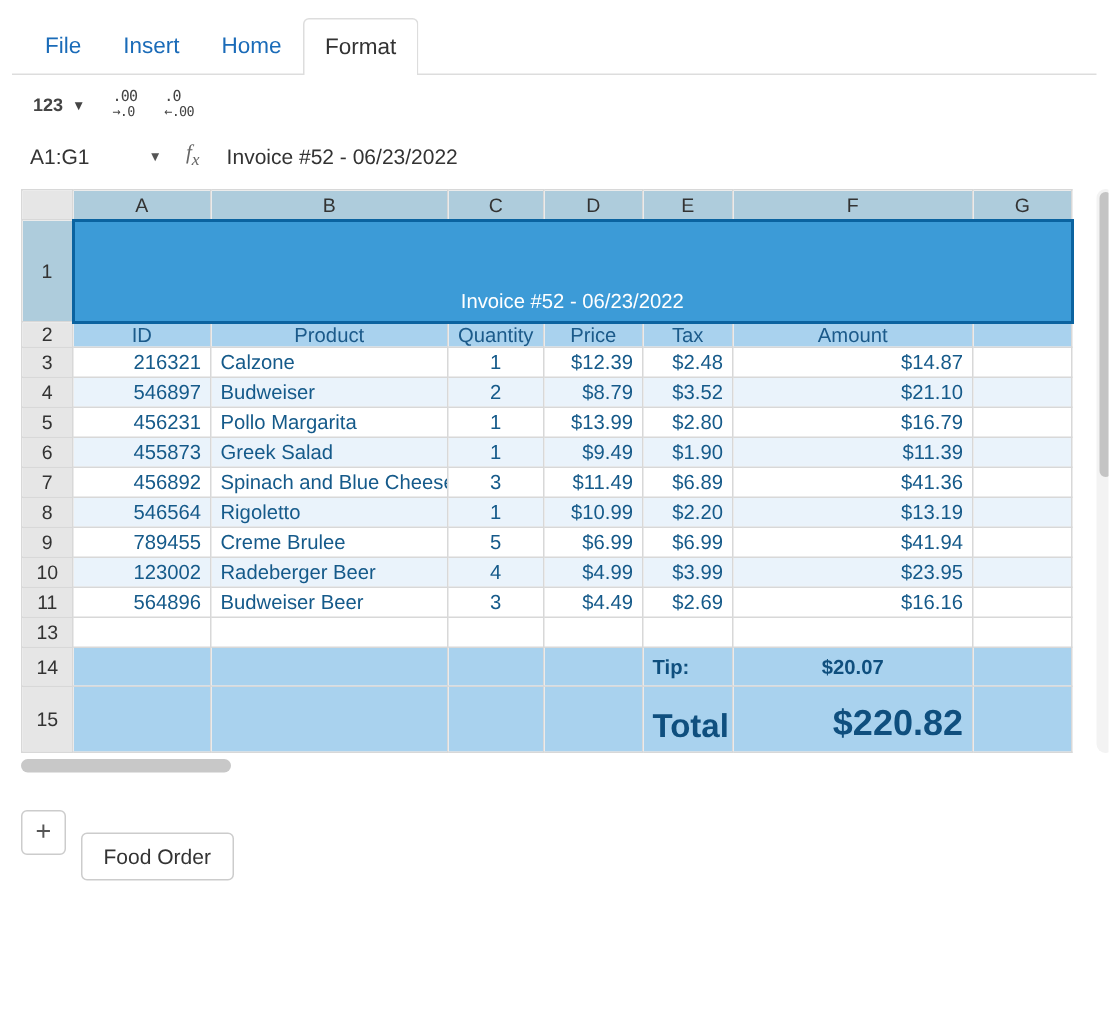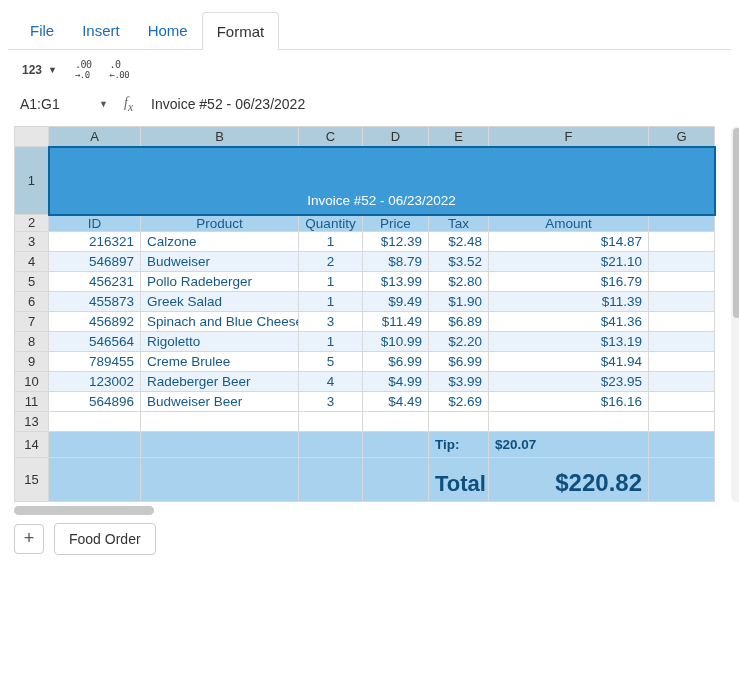--- a/index.html
+++ b/index.html
@@ -39,32 +39,32 @@
   .data td.cell{color:#155a8a;}
   .data.even td.cell{background:#eaf3fb;}
   .data .c-id{text-align:right;}
   .data .c-prod{text-align:left;}
   .data .c-qty{text-align:center;}
   .data .c-num{text-align:right;}
   .empty td.cell{background:#eaf3fb;}
   .empty.alt td.cell{background:#fff;}
   .tip-row td.cell{background:#a9d2ee;color:#0f4f7e;font-weight:bold;height:26px;}
   .tip-row .lbl{text-align:left;}
-  .tip-row .val{text-align:left;}
+  .tip-row .val{text-align:center;}
   .total-row td.cell{background:#a9d2ee;color:#0f4f7e;font-weight:bold;height:44px;vertical-align:bottom;padding-bottom:4px !important;}
   .total-row .lbl{text-align:right;font-size:22px;}
   .total-row .val{text-align:right;font-size:24px;}
   
   .vscroll{position:absolute;right:-18px;top:0;width:12px;height:100%;background:#f3f3f3;border-radius:6px;}
   .vthumb{position:absolute;top:2px;left:2px;width:8px;height:190px;background:#c4c4c4;border-radius:4px;}
   .hscroll{width:140px;height:9px;background:#c8c8c8;border-radius:5px;margin:4px 0 0 6px;}
   
   .sheets{display:flex;align-items:center;gap:10px;margin:8px 6px;}
   .add-sheet{width:30px;height:30px;border:1px solid #ccc;border-radius:4px;display:flex;align-items:center;justify-content:center;font-size:18px;color:#555;cursor:pointer;background:#fff;}
-  .sheet-tab{padding:7px 14px;border:1px solid #ccc;border-radius:4px;font-size:14px;background:#fff;cursor:pointer;}
+  .sheet-tab{padding:7px 14px;border:1px solid #ccc;border-radius:4px;font-size:14px;background:#fff;cursor:pointer;margin-top:32px;}
 </style>
 </head>
 <body>
 <div class="wrap">
 
 <div class="menu">
   <div class="menu-item">File</div>
   <div class="menu-item">Insert</div>
   <div class="menu-item">Home</div>
   <div class="menu-item active">Format</div>
@@ -135,21 +135,21 @@
             <td class="cell c-prod">Budweiser</td>
             <td class="cell c-qty">2</td>
             <td class="cell c-num">$8.79</td>
             <td class="cell c-num">$3.52</td>
             <td class="cell c-num">$21.10</td>
             <td class="cell"></td>
           </tr>
           <tr class="data">
             <th class="rowhead">5</th>
             <td class="cell c-id">456231</td>
-            <td class="cell c-prod">Pollo Radeberger</td>
+            <td class="cell c-prod">Pollo Margarita</td>
             <td class="cell c-qty">1</td>
             <td class="cell c-num">$13.99</td>
             <td class="cell c-num">$2.80</td>
             <td class="cell c-num">$16.79</td>
             <td class="cell"></td>
           </tr>
           <tr class="data even">
             <th class="rowhead">6</th>
             <td class="cell c-id">455873</td>
             <td class="cell c-prod">Greek Salad</td>

